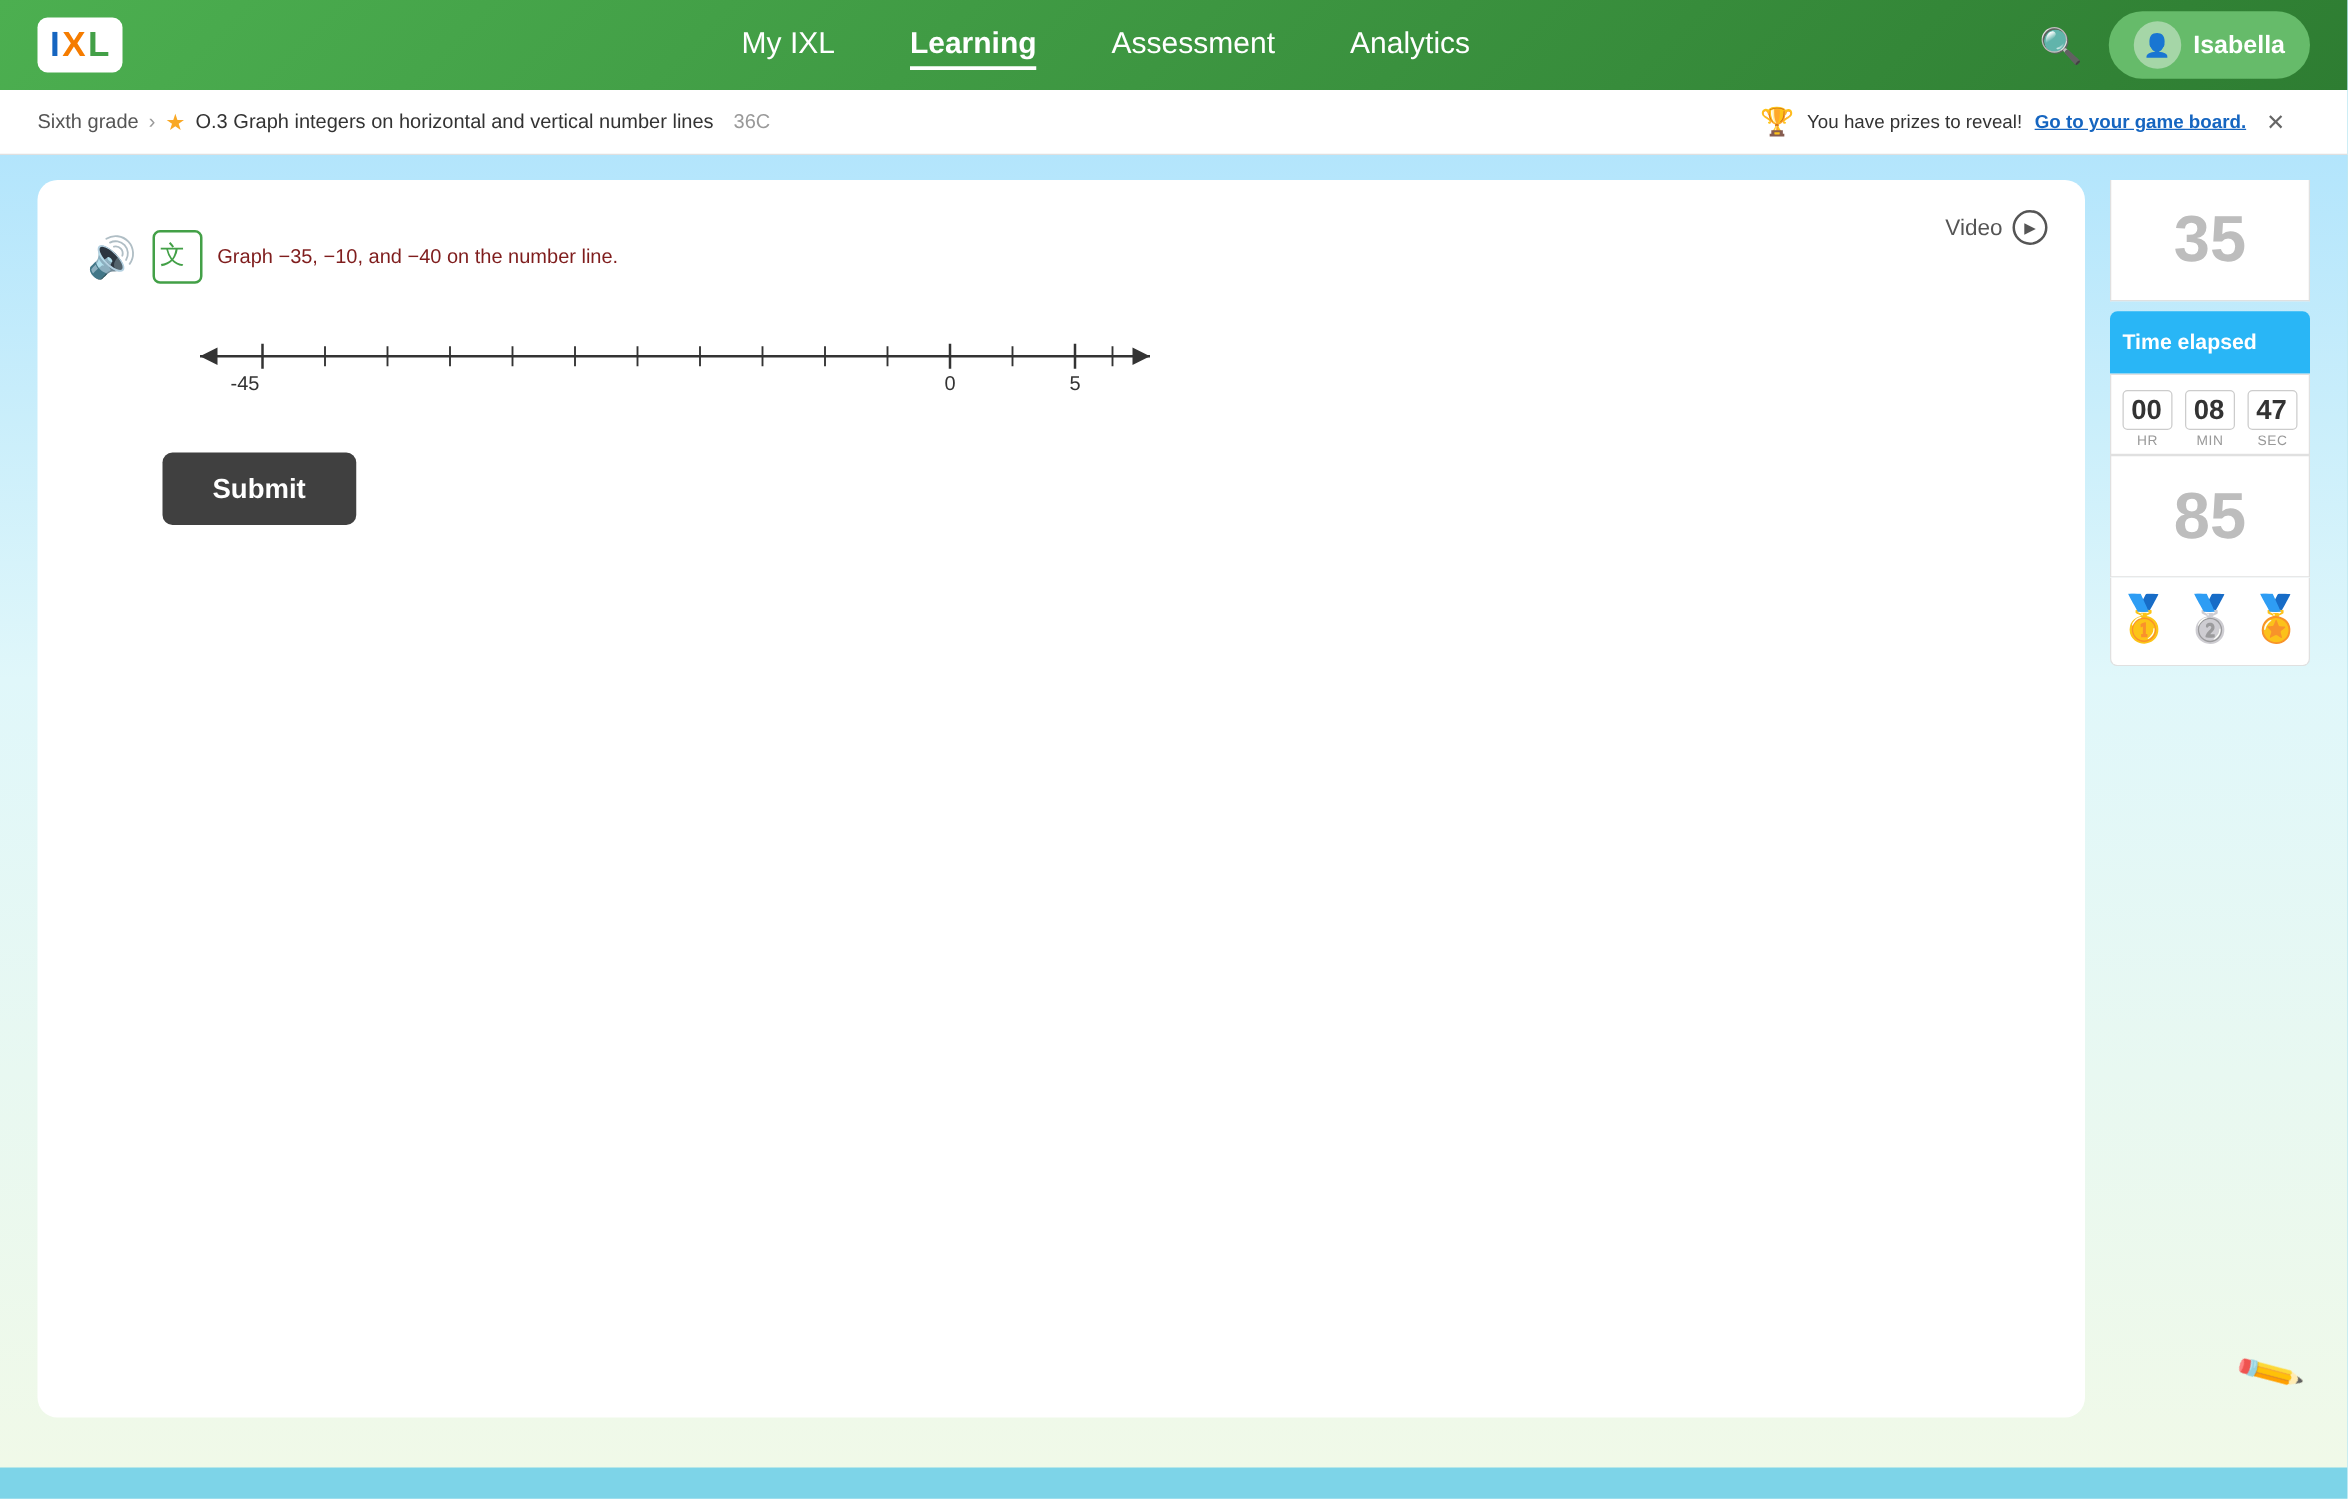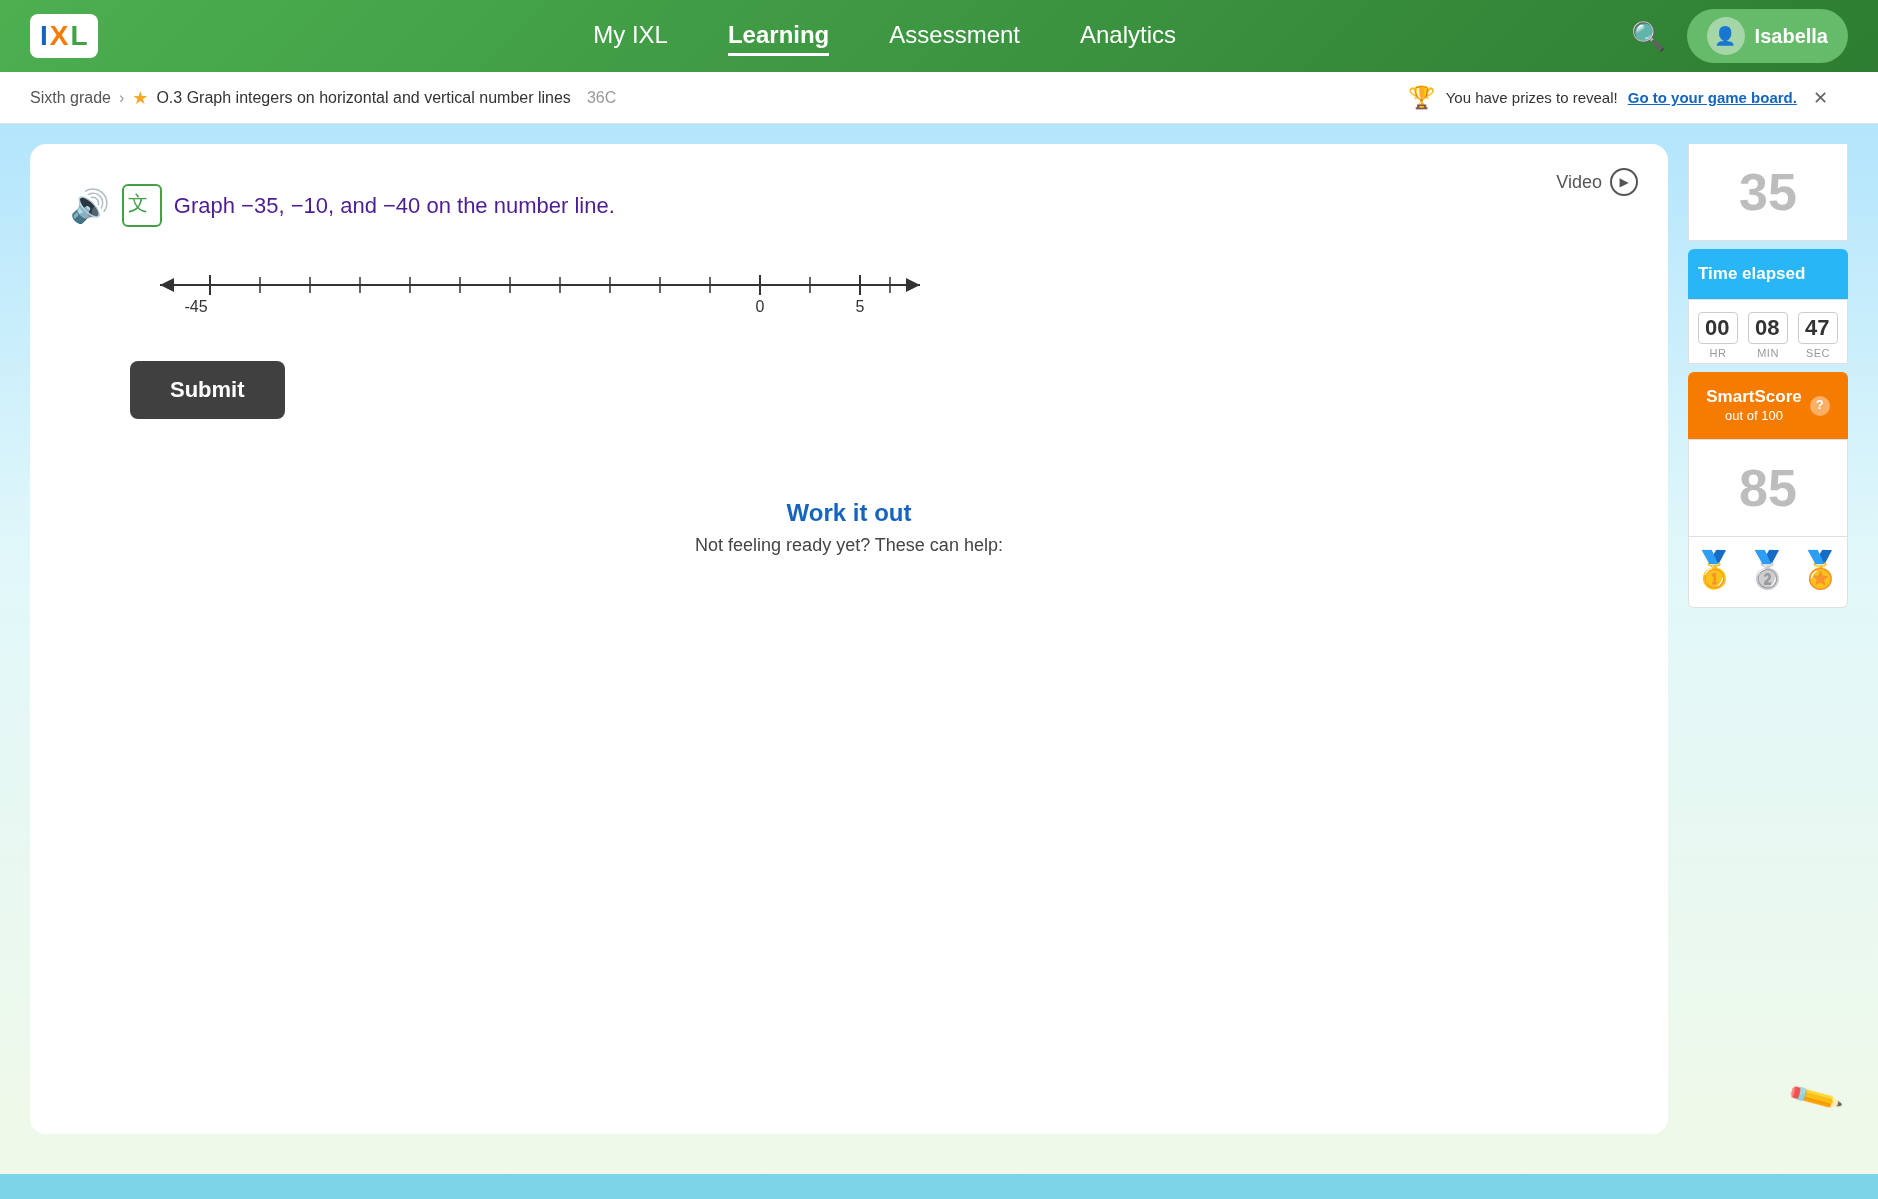--- a/index.html
+++ b/index.html
@@ -140,21 +140,21 @@
       background: none; border: none; cursor: pointer;
       font-size: 32px; color: #29b6f6;
     }
     .translate-btn {
       background: none; border: none; cursor: pointer;
       font-size: 28px; color: #43a047;
       border: 2px solid #43a047;
       border-radius: 6px;
       padding: 2px 4px;
     }
-    .question-text { font-size: 22px; color: #4c1d95; font-weight: 400; }
+    .question-text { font-size: 16px; color: #7f1d1d; font-weight: 400; }
 
     
     .number-line-container {
       margin: 10px 0 30px 60px;
       position: relative;
     }
     .number-line-svg {
       width: 820px;
       height: 60px;
     }
@@ -402,24 +402,20 @@
 
         <text x="66" y="55" font-size="16" fill="#333" text-anchor="middle">-45</text>
         <text x="630" y="55" font-size="16" fill="#333" text-anchor="middle">0</text>
         <text x="730" y="55" font-size="16" fill="#333" text-anchor="middle">5</text>
       </svg>
     </div>
 
     <button class="submit-btn">Submit</button>
 
     
-    <div class="work-it-out">
-      <div class="work-it-out-title">Work it out</div>
-      <div class="work-it-out-sub">Not feeling ready yet? These can help:</div>
-    </div>
   </div>
 
   <div class="right-panel">
 
     <div class="questions-count-box">
       <span class="questions-count">35</span>
     </div>
 
     <div class="time-elapsed-box">Time elapsed</div>
     <div class="time-display">
@@ -432,27 +428,20 @@
         <div class="time-value">08</div>
         <div class="time-label">MIN</div>
       </div>
       <span class="time-separator"></span>
       <div class="time-unit">
         <div class="time-value">47</div>
         <div class="time-label">SEC</div>
       </div>
     </div>
 
-    <div class="smartscore-box">
-      <div>
-        <div>SmartScore</div>
-        <div style="font-size:13px; font-weight:400;">out of 100</div>
-      </div>
-      <div class="help-circle">?</div>
-    </div>
     <div class="smartscore-value-box">
       <span class="smartscore-value">85</span>
     </div>
     <div class="badges-box">
       <span class="badge">🥇</span>
       <span class="badge">🥈</span>
       <span class="badge">🏅</span>
     </div>
 
   </div>

